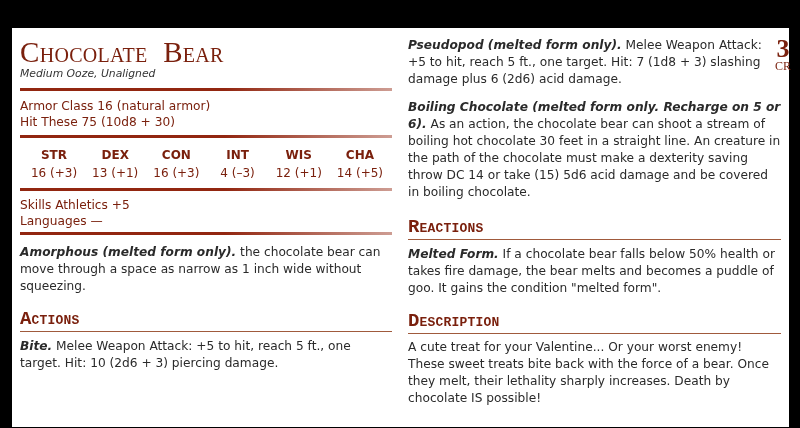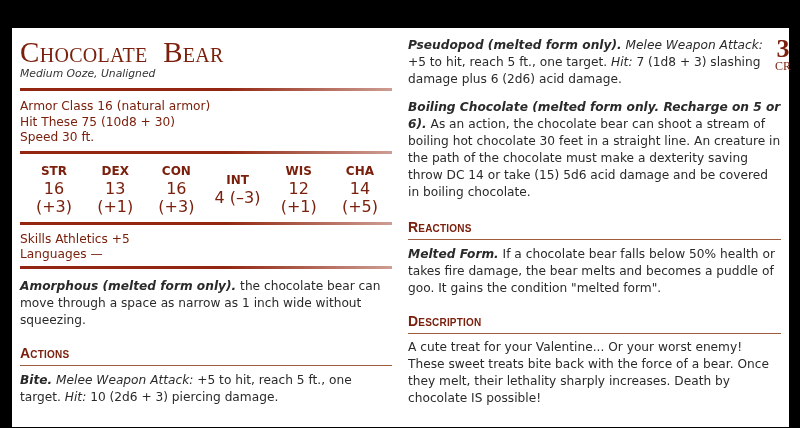--- a/index.html
+++ b/index.html
@@ -92,38 +92,37 @@
       text-align: center;
       width: 60px;
     }
     .ability .abbr {
       font-weight: bold;
       font-size: 12px;
       line-height: 18px;
     }
     .ability .score {
       line-height: 18px;
-      font-size: 16px;
+      font-size: 12px;
     }
     .trait {
       margin: 0;
       line-height: 17px;
     }
     .trait .tname {
       font-weight: bold;
       font-style: italic;
     }
     .trait .tital {
-      font-style: italic;
     }
     .section-head {
-      font-family: Liberation Sans, sans-serif;
+      font-family: Liberation Mono, monospace;
       font-variant: small-caps;
       color: #7a200d;
-      font-size: 14px;
+      font-size: 19px;
       line-height: 22px;
       margin: 0;
       padding-bottom: 1px;
       border-bottom: 1px solid #a05a3c;
       letter-spacing: 0.2px;
     }
     .cr-badge {
       position: absolute;
       right: -12px;
       top: 10px;
@@ -155,24 +154,20 @@
 
     <div class="taper t1"></div>
 
     <div class="prop">
       <span class="lbl">Armor Class</span>
       <span class="val">16 (natural armor)</span>
     </div>
     <div class="prop">
       <span class="lbl">Hit These</span>
       <span class="val">75 (10d8 + 30)</span>
-    </div>
-    <div class="prop">
-      <span class="lbl">Speed</span>
-      <span class="val">30 ft.</span>
     </div>
 
     <div class="taper t2"></div>
 
     <div class="abilities">
       <div class="ability">
         <div class="abbr">STR</div>
         <div class="score">16 (+3)</div>
       </div>
       <div class="ability">

